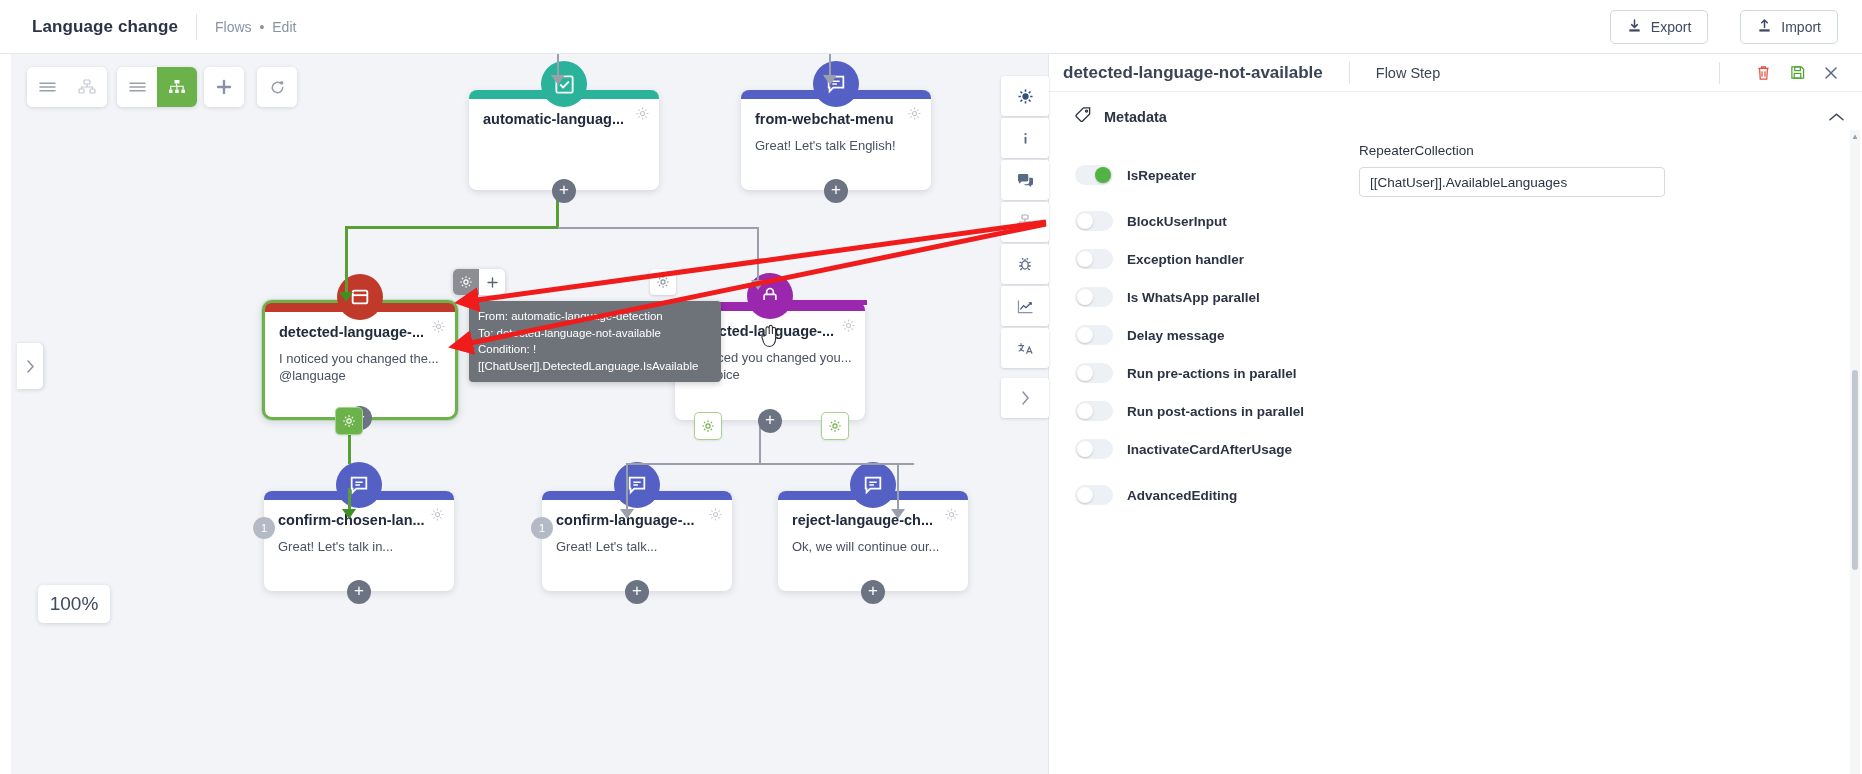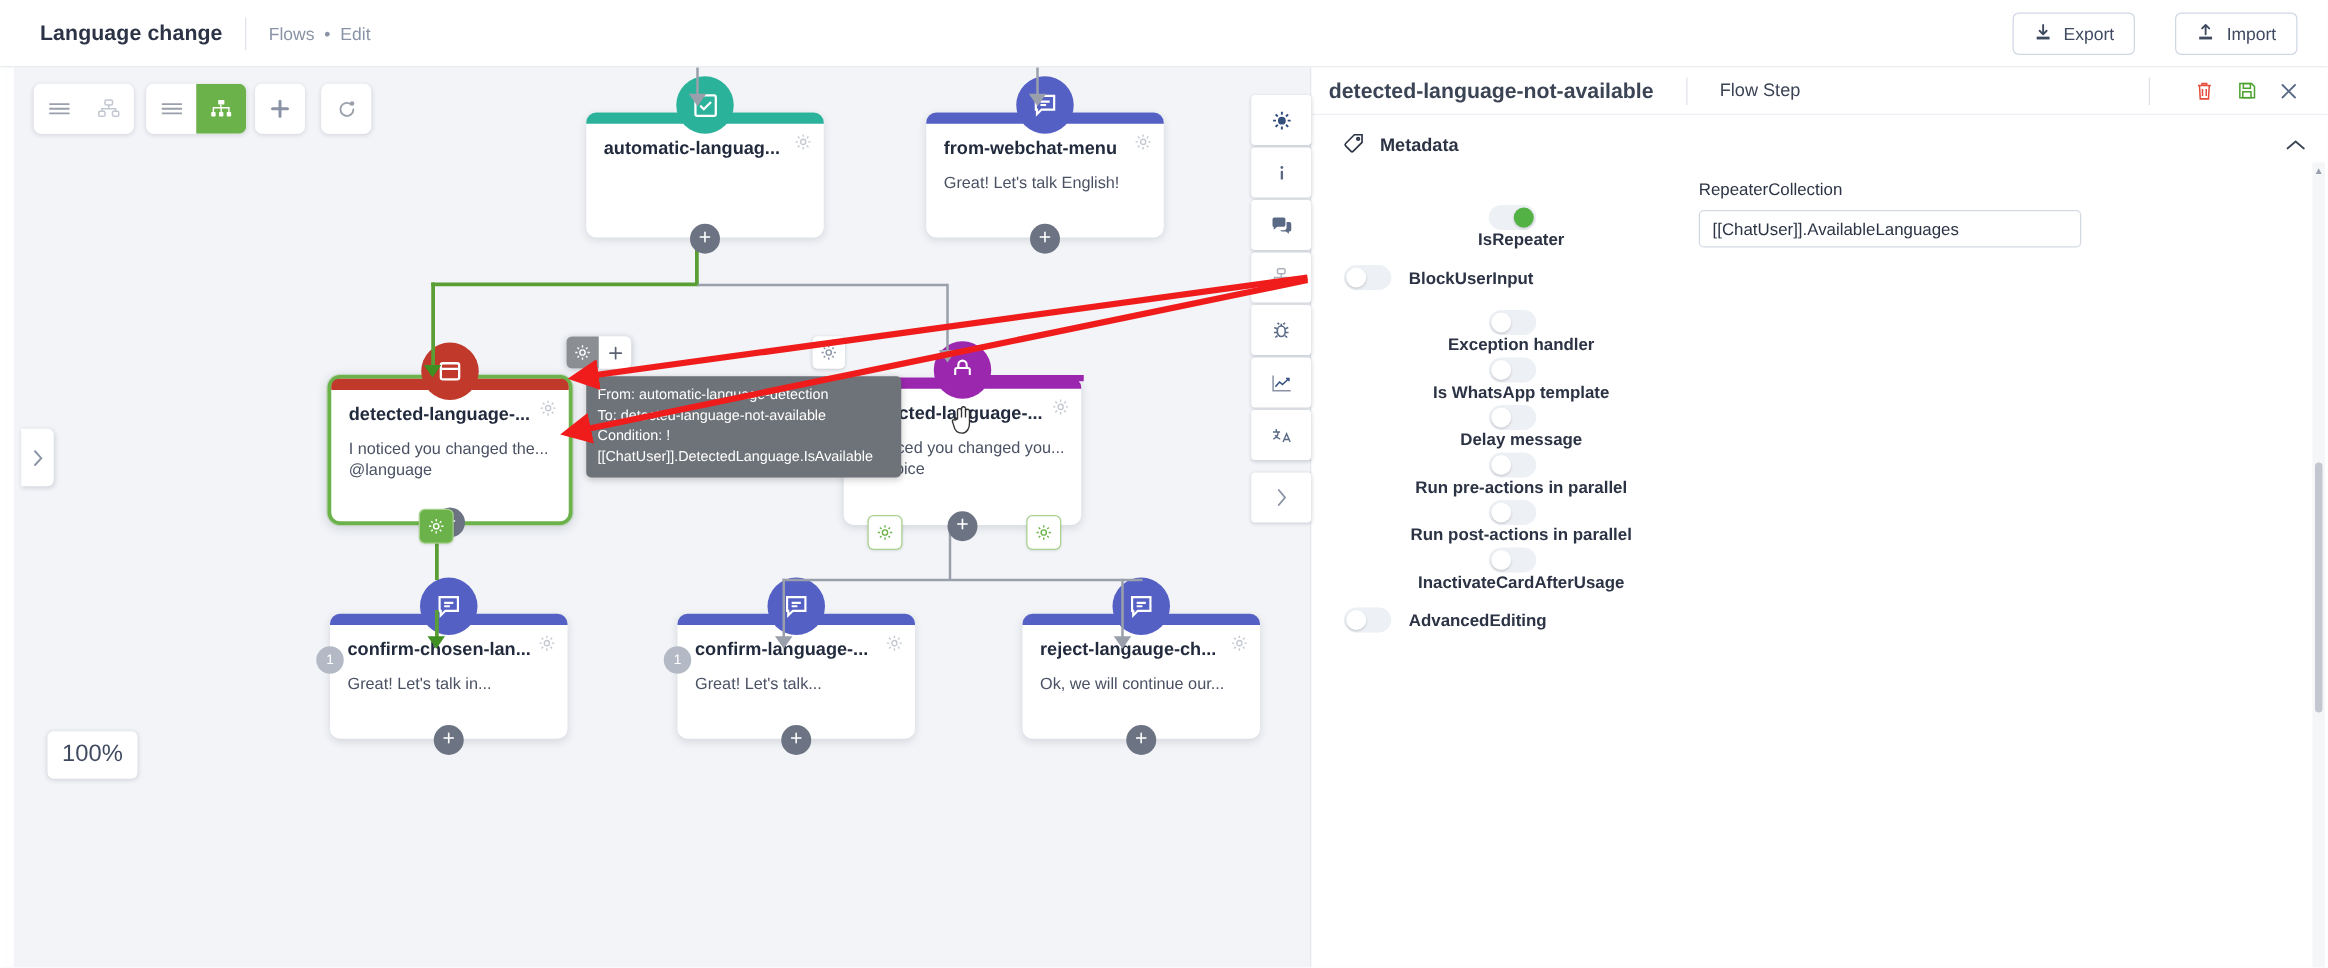--- a/index.html
+++ b/index.html
@@ -117,21 +117,21 @@
   }
   .node.selected .bar { border-radius: 6px 6px 0 0; }
 
   
   #n-auto    { left: 464px; top: 36px;  height: 100px; }
   #n-webchat { left: 736px; top: 36px;  height: 100px; }
   #n-detlang { left: 257px; top: 246px; height: 120px; width: 196px; }
   #n-detchoice { left: 670px; top: 248px; height: 118px; }
   #n-confirm1 { left: 259px; top: 437px; height: 100px; }
   #n-confirm2 { left: 537px; top: 437px; height: 100px; }
-  #n-reject   { left: 813px; top: 437px; height: 100px; }
+  #n-reject   { left: 773px; top: 437px; height: 100px; }
 
   
   .gear-chip {
     position: absolute; width: 26px; height: 26px; background: #fff;
     border-radius: 4px; box-shadow: 0 1px 3px rgba(20,30,60,.2);
     display: flex; align-items: center; justify-content: center; cursor: pointer;
     z-index: 6;
   }
   .gear-chip.green { box-shadow: 0 0 0 1px #a7d28c, 0 1px 3px rgba(20,30,60,.18); }
   .gear-pair {
@@ -197,21 +197,21 @@
   .section-head {
     display: flex; align-items: center; gap: 12px;
     padding: 14px 18px 10px 26px;
   }
   .section-head .st { font-size: 14.5px; font-weight: bold; color: #2b3344; }
   .section-head .sp { flex: 1; }
 
   .meta-row { display: flex; padding: 0 26px; }
   .toggles { width: 270px; padding-top: 12px; }
   .tg-row { display: flex; align-items: center; height: 24px; margin-bottom: 0; }
-  .tg-row.sp-top { margin-top: 14px; flex-direction: column; }
+  .tg-row.sp-top { margin-top: 14px; }
   .tg-row.sp-big { margin-top: 22px; }
   .switch {
     width: 38px; height: 20px; border-radius: 10px; background: #edf0f5;
     position: relative; cursor: pointer; flex: none;
   }
   .switch .knob {
     position: absolute; top: 2px; left: 2px; width: 16px; height: 16px;
     border-radius: 50%; background: #fff; box-shadow: 0 1px 2px rgba(0,0,0,.18);
   }
   .switch.on .knob { left: 20px; background: #52b243; }
@@ -673,21 +673,21 @@
           <div class="tg-row sp-top">
             <span class="switch">
                 <span class="knob"></span>
               </span>
             <span class="tg-label">Exception handler</span>
           </div>
           <div class="tg-row sp-top">
             <span class="switch">
                 <span class="knob"></span>
               </span>
-            <span class="tg-label">Is WhatsApp template</span>
+            <span class="tg-label">Is WhatsApp parallel</span>
           </div>
           <div class="tg-row sp-top">
             <span class="switch">
                 <span class="knob"></span>
               </span>
             <span class="tg-label">Delay message</span>
           </div>
           <div class="tg-row sp-top">
             <span class="switch">
                 <span class="knob"></span>

